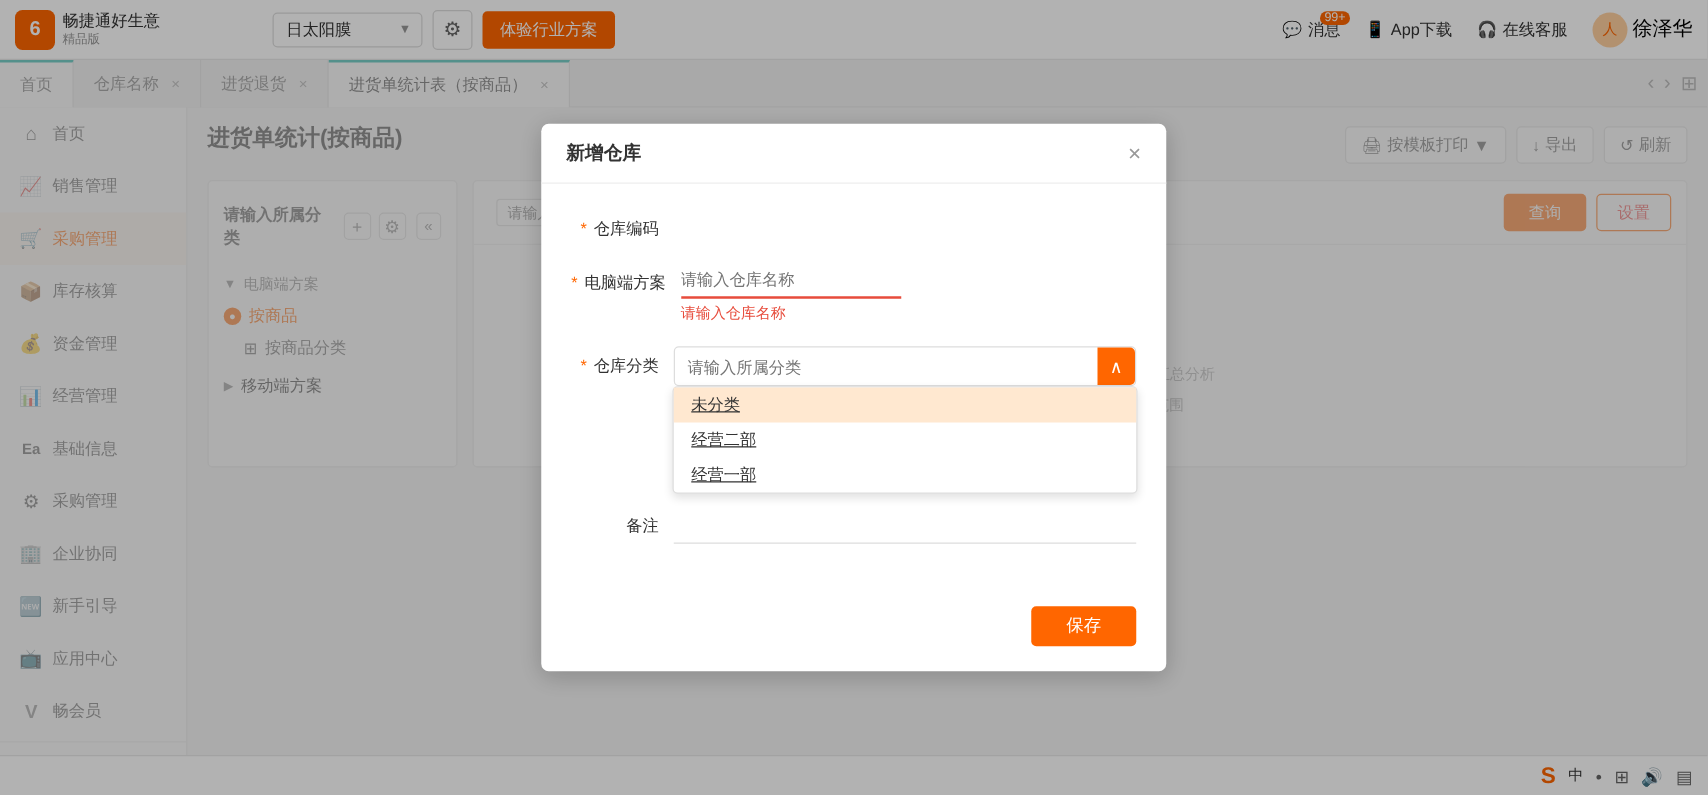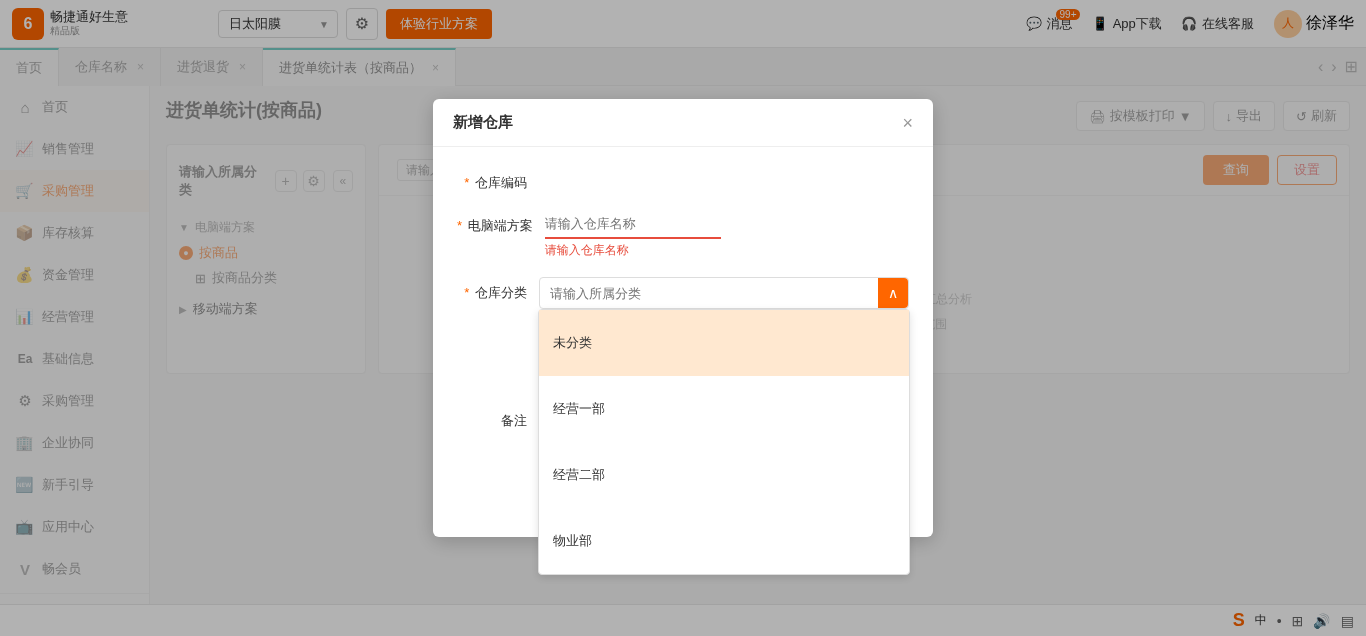--- a/index.html
+++ b/index.html
@@ -447,24 +447,25 @@
       top: 32px;
       left: -1px;
       right: -1px;
       background: #fff;
       border: 1px solid #ddd;
       border-radius: 4px;
       z-index: 200;
       box-shadow: 0 3px 8px rgba(0,0,0,0.12);
     }
     .dropdown-item {
-      padding: 24px 14px;
+      padding: 5px 14px;
       font-size: 13px;
       color: #333;
       cursor: pointer;
+      text-decoration: underline;
     }
     .dropdown-item.selected { background: #ffe8d0; }
     .textarea-input {
       flex: 1;
       border: none;
       border-bottom: 1px solid #ddd;
       padding: 6px 0;
       font-size: 13px;
       outline: none;
       resize: none;
@@ -780,23 +781,22 @@
         <div class="form-input-wrapper" style="position:relative;">
           <div class="category-input-row">
             <input class="category-input" placeholder="请输入所属分类" style="">
             <div class="category-toggle">
               <span style="color:#fff;font-size:14px;">∧</span>
             </div>
           </div>
 
           <div class="dropdown-list">
             <div class="dropdown-item selected">未分类</div>
+            <div class="dropdown-item">经营二部</div>
             <div class="dropdown-item">经营一部</div>
-            <div class="dropdown-item">经营二部</div>
-            <div class="dropdown-item">物业部</div>
           </div>
         </div>
       </div>
 
       <div class="form-row" style="margin-top:96px;">
         <span class="form-label">备注</span>
         <textarea class="textarea-input" style=""></textarea>
       </div>
     </div>
     <div class="dialog-footer">

